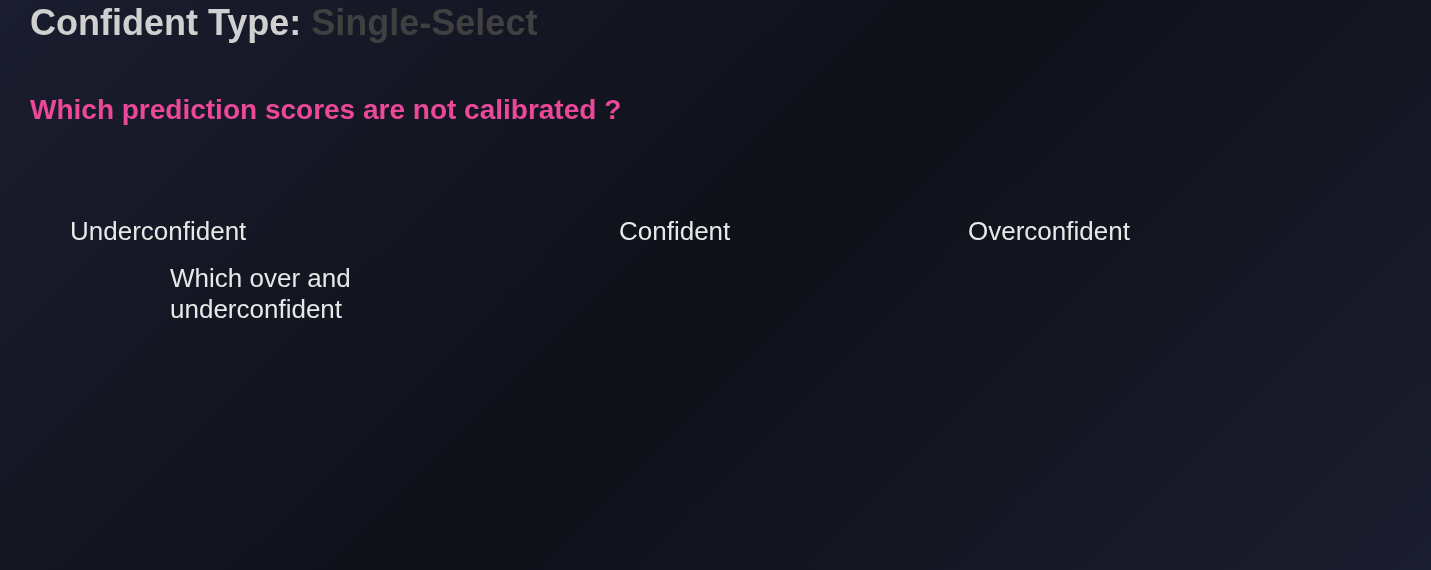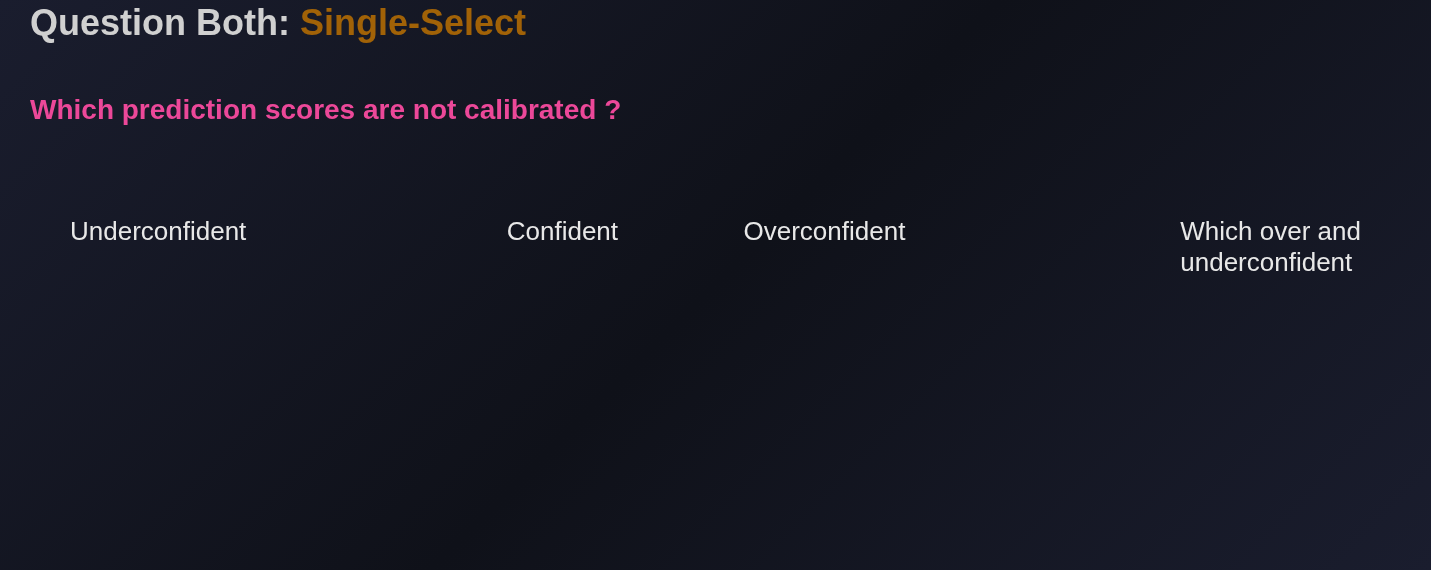--- a/index.html
+++ b/index.html
@@ -28,31 +28,31 @@
       padding-top: 2px;
     }
     .type-label {
       font-size: 36px;
       font-weight: 600;
       color: #d0d0d0;
     }
     .type-value {
       font-size: 36px;
       font-weight: 700;
-      color: #a16207;
+      color: #404040;
     }
     .question {
       font-size: 28px;
       font-weight: 600;
       color: #ec4899;
       margin-bottom: 90px;
     }
     .options {
       display: grid;
-      grid-template-columns: 1fr 1fr 1fr 1fr;
+      grid-template-columns: 1fr 1fr 1fr;
       grid-template-rows: auto auto;
       row-gap: 130px;
       column-gap: 60px;
       padding-left: 40px;
       gap: 16px;
     }
     .option {
       font-size: 26px;
       font-weight: 500;
       color: #e8e8e8;
@@ -63,21 +63,21 @@
     .option:nth-child(2),
     .option:nth-child(4) {
       padding-left: 100px;
     }
   </style>
 </head>
 <body>
 
 <div class="container">
   <div class="header">
-    <span class="type-label">Question Both:</span>
+    <span class="type-label">Confident Type:</span>
     <span class="type-value">Single-Select</span>
   </div>
 
   <div class="question">Which prediction scores are not calibrated ?</div>
 
   <div class="options">
     <div class="option">Underconfident</div>
     <div class="option">Confident</div>
     <div class="option">Overconfident</div>
     <div class="option">Which over and underconfident</div>

